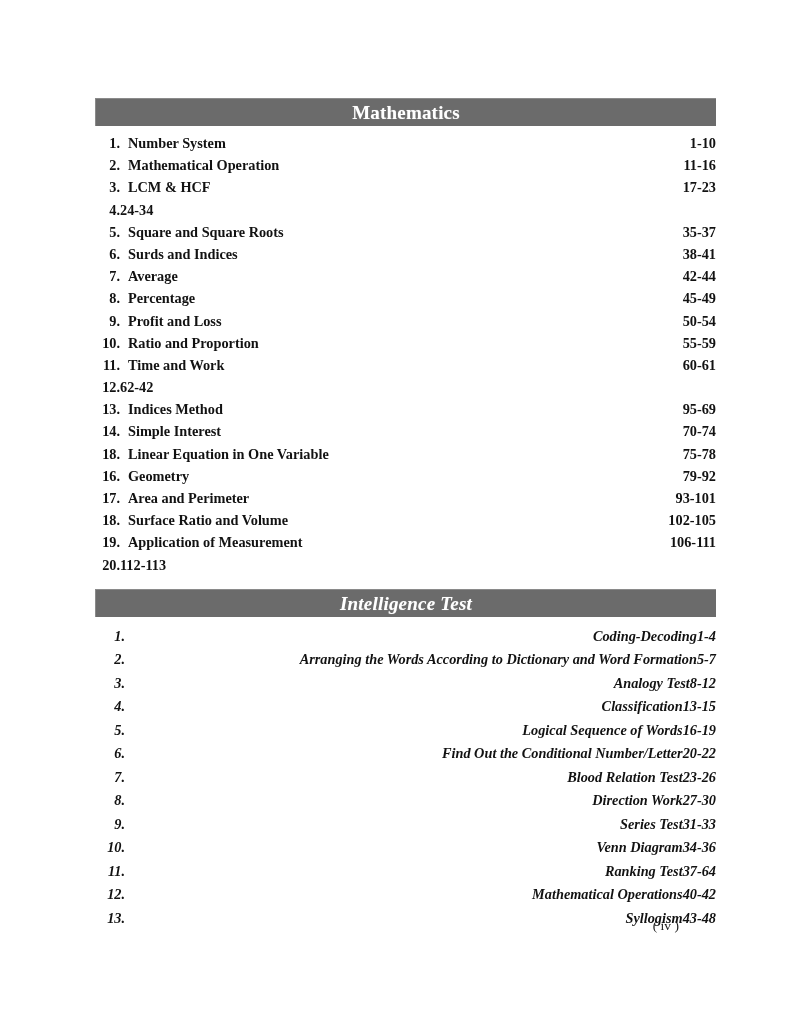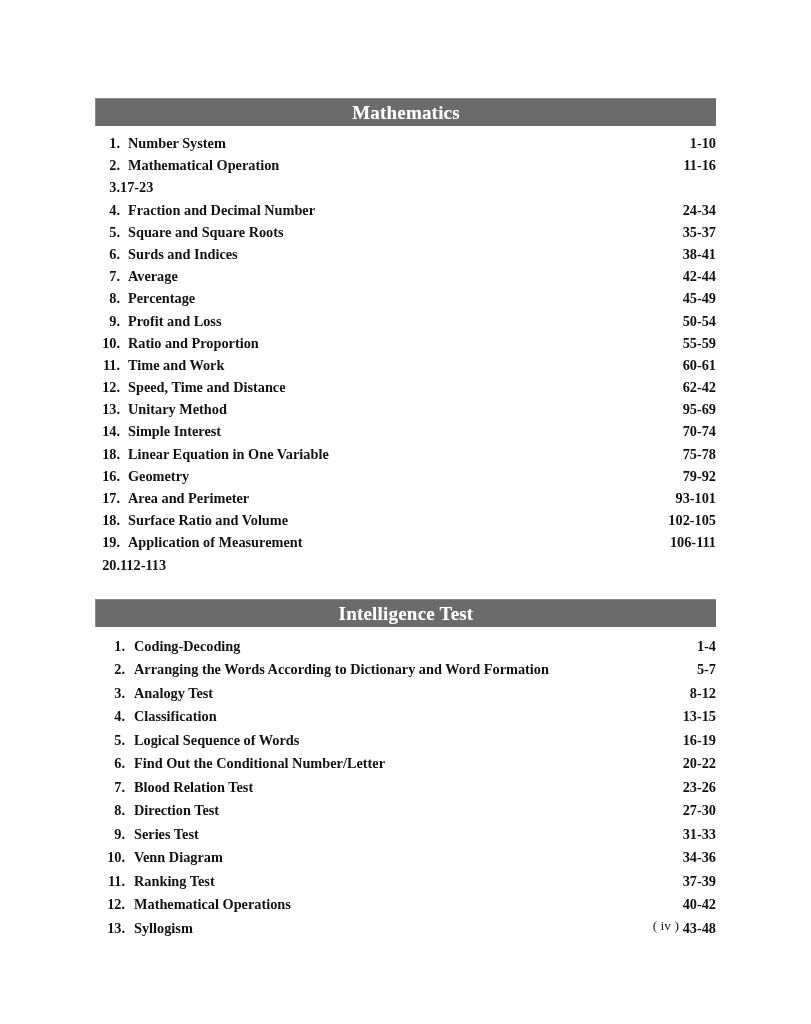--- a/index.html
+++ b/index.html
@@ -84,25 +84,25 @@
     text-align: center;
   }
 
   
   .sec-math .toc-list { margin-top: 9px; }
   .sec-math .toc-row { height: 22.2px; }
   .sec-math .toc-num { padding-right: 0; }
   .sec-math .toc-title { padding-left: 8px; }
 
   
-  .sec-it { margin-top: 20px; }
+  .sec-it { margin-top: 10px; font-style: italic; }
   .sec-it .toc-list { margin-top: 11px; }
   .sec-it .toc-row { height: 23.5px; }
   .sec-it .toc-num { width: 30px; }
-  .sec-it .toc-title { padding-left: 9px; }
+  .sec-it .toc-title { padding-left: 9px; text-align: right; }
 
   
   .page-footer {
     position: absolute;
     left: 0;
     top: 918px;
     width: 679px;
     text-align: right;
     font-size: 13.5px;
     color: #1a1a1a;
@@ -124,25 +124,25 @@
           <span class="toc-title">Number System</span>
           <span class="toc-pages">1-10</span>
         </li>
         <li class="toc-row">
           <span class="toc-num">2.</span>
           <span class="toc-title">Mathematical Operation</span>
           <span class="toc-pages">11-16</span>
         </li>
         <li class="toc-row">
           <span class="toc-num">3.</span>
+          <span class="toc-title">LCM &amp; HCF</span>
           <span class="toc-pages">17-23</span>
         </li>
         <li class="toc-row">
           <span class="toc-num">4.</span>
-          <span class="toc-title">Fraction and Decimal Number</span>
           <span class="toc-pages">24-34</span>
         </li>
         <li class="toc-row">
           <span class="toc-num">5.</span>
           <span class="toc-title">Square and Square Roots</span>
           <span class="toc-pages">35-37</span>
         </li>
         <li class="toc-row">
           <span class="toc-num">6.</span>
           <span class="toc-title">Surds and Indices</span>
@@ -168,26 +168,25 @@
           <span class="toc-title">Ratio and Proportion</span>
           <span class="toc-pages">55-59</span>
         </li>
         <li class="toc-row">
           <span class="toc-num">11.</span>
           <span class="toc-title">Time and Work</span>
           <span class="toc-pages">60-61</span>
         </li>
         <li class="toc-row">
           <span class="toc-num">12.</span>
-          <span class="toc-title">Speed, Time and Distance</span>
           <span class="toc-pages">62-42</span>
         </li>
         <li class="toc-row">
           <span class="toc-num">13.</span>
-          <span class="toc-title">Unitary Method</span>
+          <span class="toc-title">Indices Method</span>
           <span class="toc-pages">95-69</span>
         </li>
         <li class="toc-row">
           <span class="toc-num">14.</span>
           <span class="toc-title">Simple Interest</span>
           <span class="toc-pages">70-74</span>
         </li>
         <li class="toc-row">
           <span class="toc-num">18.</span>
           <span class="toc-title">Linear Equation in One Variable</span>
@@ -255,37 +254,37 @@
           <span class="toc-title">Find Out the Conditional Number/Letter</span>
           <span class="toc-pages">20-22</span>
         </li>
         <li class="toc-row">
           <span class="toc-num">7.</span>
           <span class="toc-title">Blood Relation Test</span>
           <span class="toc-pages">23-26</span>
         </li>
         <li class="toc-row">
           <span class="toc-num">8.</span>
-          <span class="toc-title">Direction Test</span>
+          <span class="toc-title">Direction Work</span>
           <span class="toc-pages">27-30</span>
         </li>
         <li class="toc-row">
           <span class="toc-num">9.</span>
           <span class="toc-title">Series Test</span>
           <span class="toc-pages">31-33</span>
         </li>
         <li class="toc-row">
           <span class="toc-num">10.</span>
           <span class="toc-title">Venn Diagram</span>
           <span class="toc-pages">34-36</span>
         </li>
         <li class="toc-row">
           <span class="toc-num">11.</span>
           <span class="toc-title">Ranking Test</span>
-          <span class="toc-pages">37-39</span>
+          <span class="toc-pages">37-64</span>
         </li>
         <li class="toc-row">
           <span class="toc-num">12.</span>
           <span class="toc-title">Mathematical Operations</span>
           <span class="toc-pages">40-42</span>
         </li>
         <li class="toc-row">
           <span class="toc-num">13.</span>
           <span class="toc-title">Syllogism</span>
           <span class="toc-pages">43-48</span>

